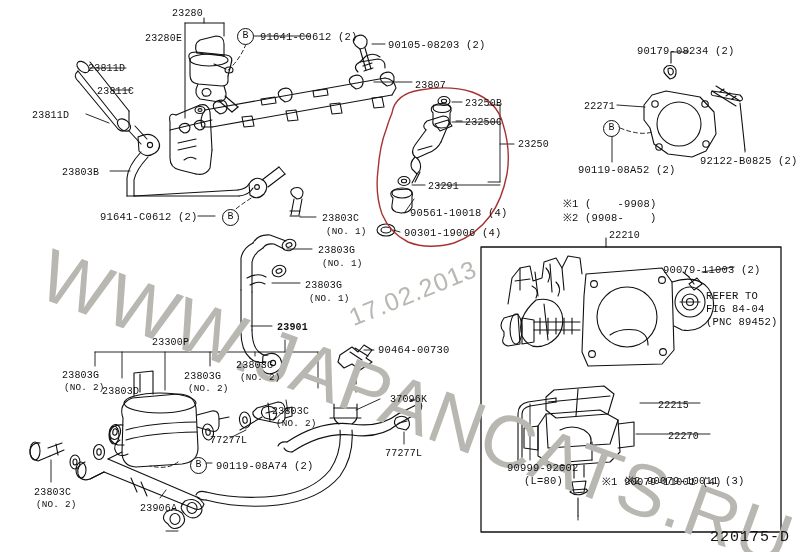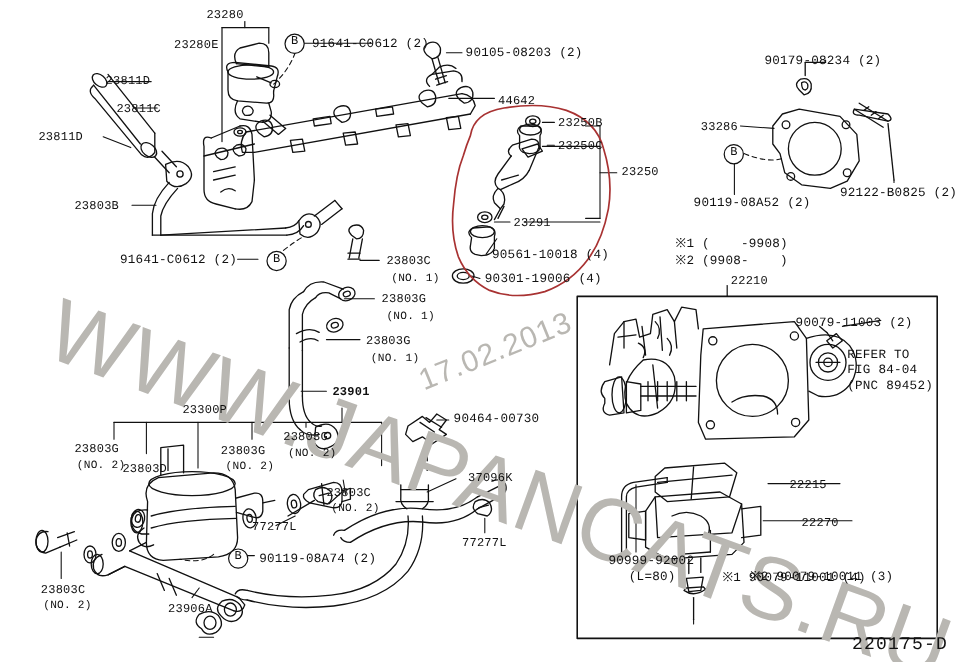--- a/index.html
+++ b/index.html
@@ -440,34 +440,34 @@
   </svg>
 
   <div class="wm" id="wm-main">WWW.JAPANCATS.RU</div>
   <div class="wm" id="wm-date">17.02.2013</div>
 
   <div id="labels">
       <div class="lbl big" style="left: 172px; top: 8px;">23280</div>
       <div class="lbl big" style="left: 145px; top: 33px;">23280E</div>
       <div class="lbl" style="left: 260px; top: 32px;">91641-C0612 (2)</div>
       <div class="lbl" style="left: 388px; top: 40px;">90105-08203 (2)</div>
-      <div class="lbl big" style="left: 415px; top: 80px;">44642</div>
+      <div class="lbl big" style="left: 415px; top: 80px;">23807</div>
       <div class="lbl big" style="left: 88px; top: 63px;">23811D</div>
       <div class="lbl big" style="left: 97px; top: 86px;">23811C</div>
       <div class="lbl big" style="left: 32px; top: 110px;">23811D</div>
       <div class="lbl big" style="left: 62px; top: 167px;">23803B</div>
       <div class="lbl" style="left: 100px; top: 212px;">91641-C0612 (2)</div>
       <div class="lbl big" style="left: 465px; top: 98px;">23250B</div>
       <div class="lbl big" style="left: 465px; top: 117px;">23250C</div>
       <div class="lbl big" style="left: 518px; top: 139px;">23250</div>
       <div class="lbl big" style="left: 428px; top: 181px;">23291</div>
       <div class="lbl" style="left: 410px; top: 208px;">90561-10018 (4)</div>
       <div class="lbl" style="left: 404px; top: 228px;">90301-19006 (4)</div>
       <div class="lbl" style="left: 637px; top: 46px;">90179-08234 (2)</div>
-      <div class="lbl big" style="left: 584px; top: 101px;">33286</div>
+      <div class="lbl big" style="left: 584px; top: 101px;">22271</div>
       <div class="lbl" style="left: 578px; top: 165px;">90119-08A52 (2)</div>
       <div class="lbl" style="left: 700px; top: 156px;">92122-B0825 (2)</div>
       <div class="lbl big" style="left: 609px; top: 230px;">22210</div>
       <div class="lbl" style="left: 663px; top: 265px;">90079-11003 (2)</div>
       <div class="lbl big" style="left: 658px; top: 400px;">22215</div>
       <div class="lbl big" style="left: 668px; top: 431px;">22270</div>
       <div class="lbl" style="left: 507px; top: 463px;">90999-92002</div>
       <div class="lbl" style="left: 524px; top: 476px;">(L=80)</div>
       <div class="lbl big" style="left: 322px; top: 213px;">23803C</div>
       <div class="lbl sm" style="left: 326px; top: 227px;">(NO. 1)</div>

